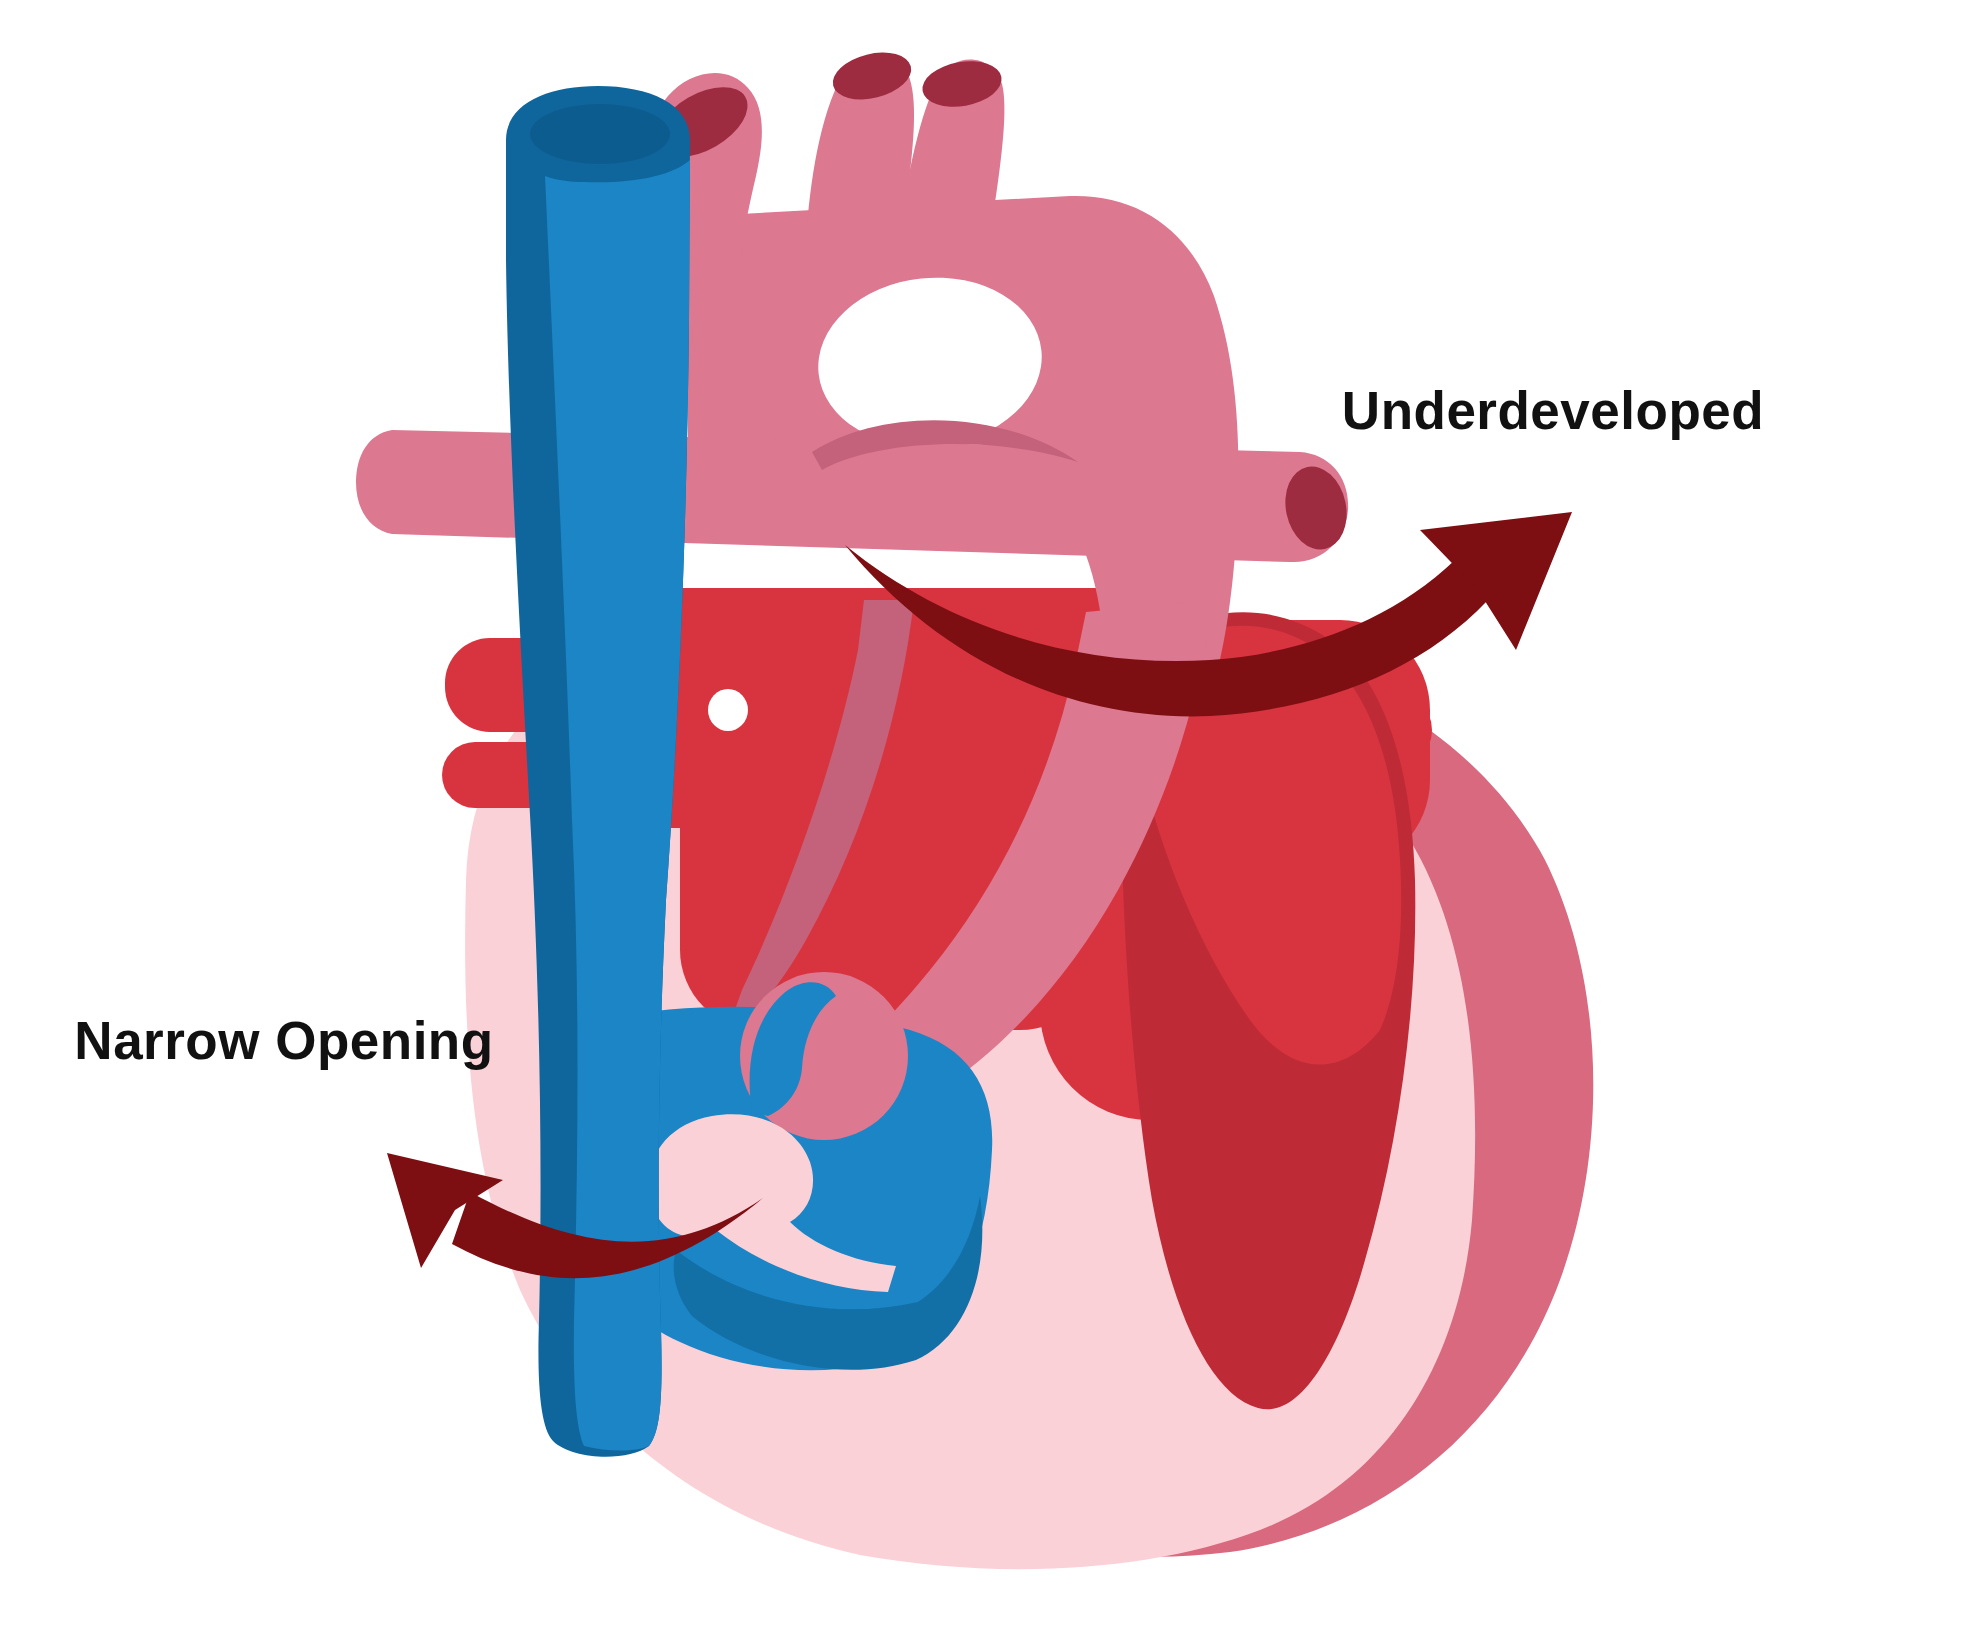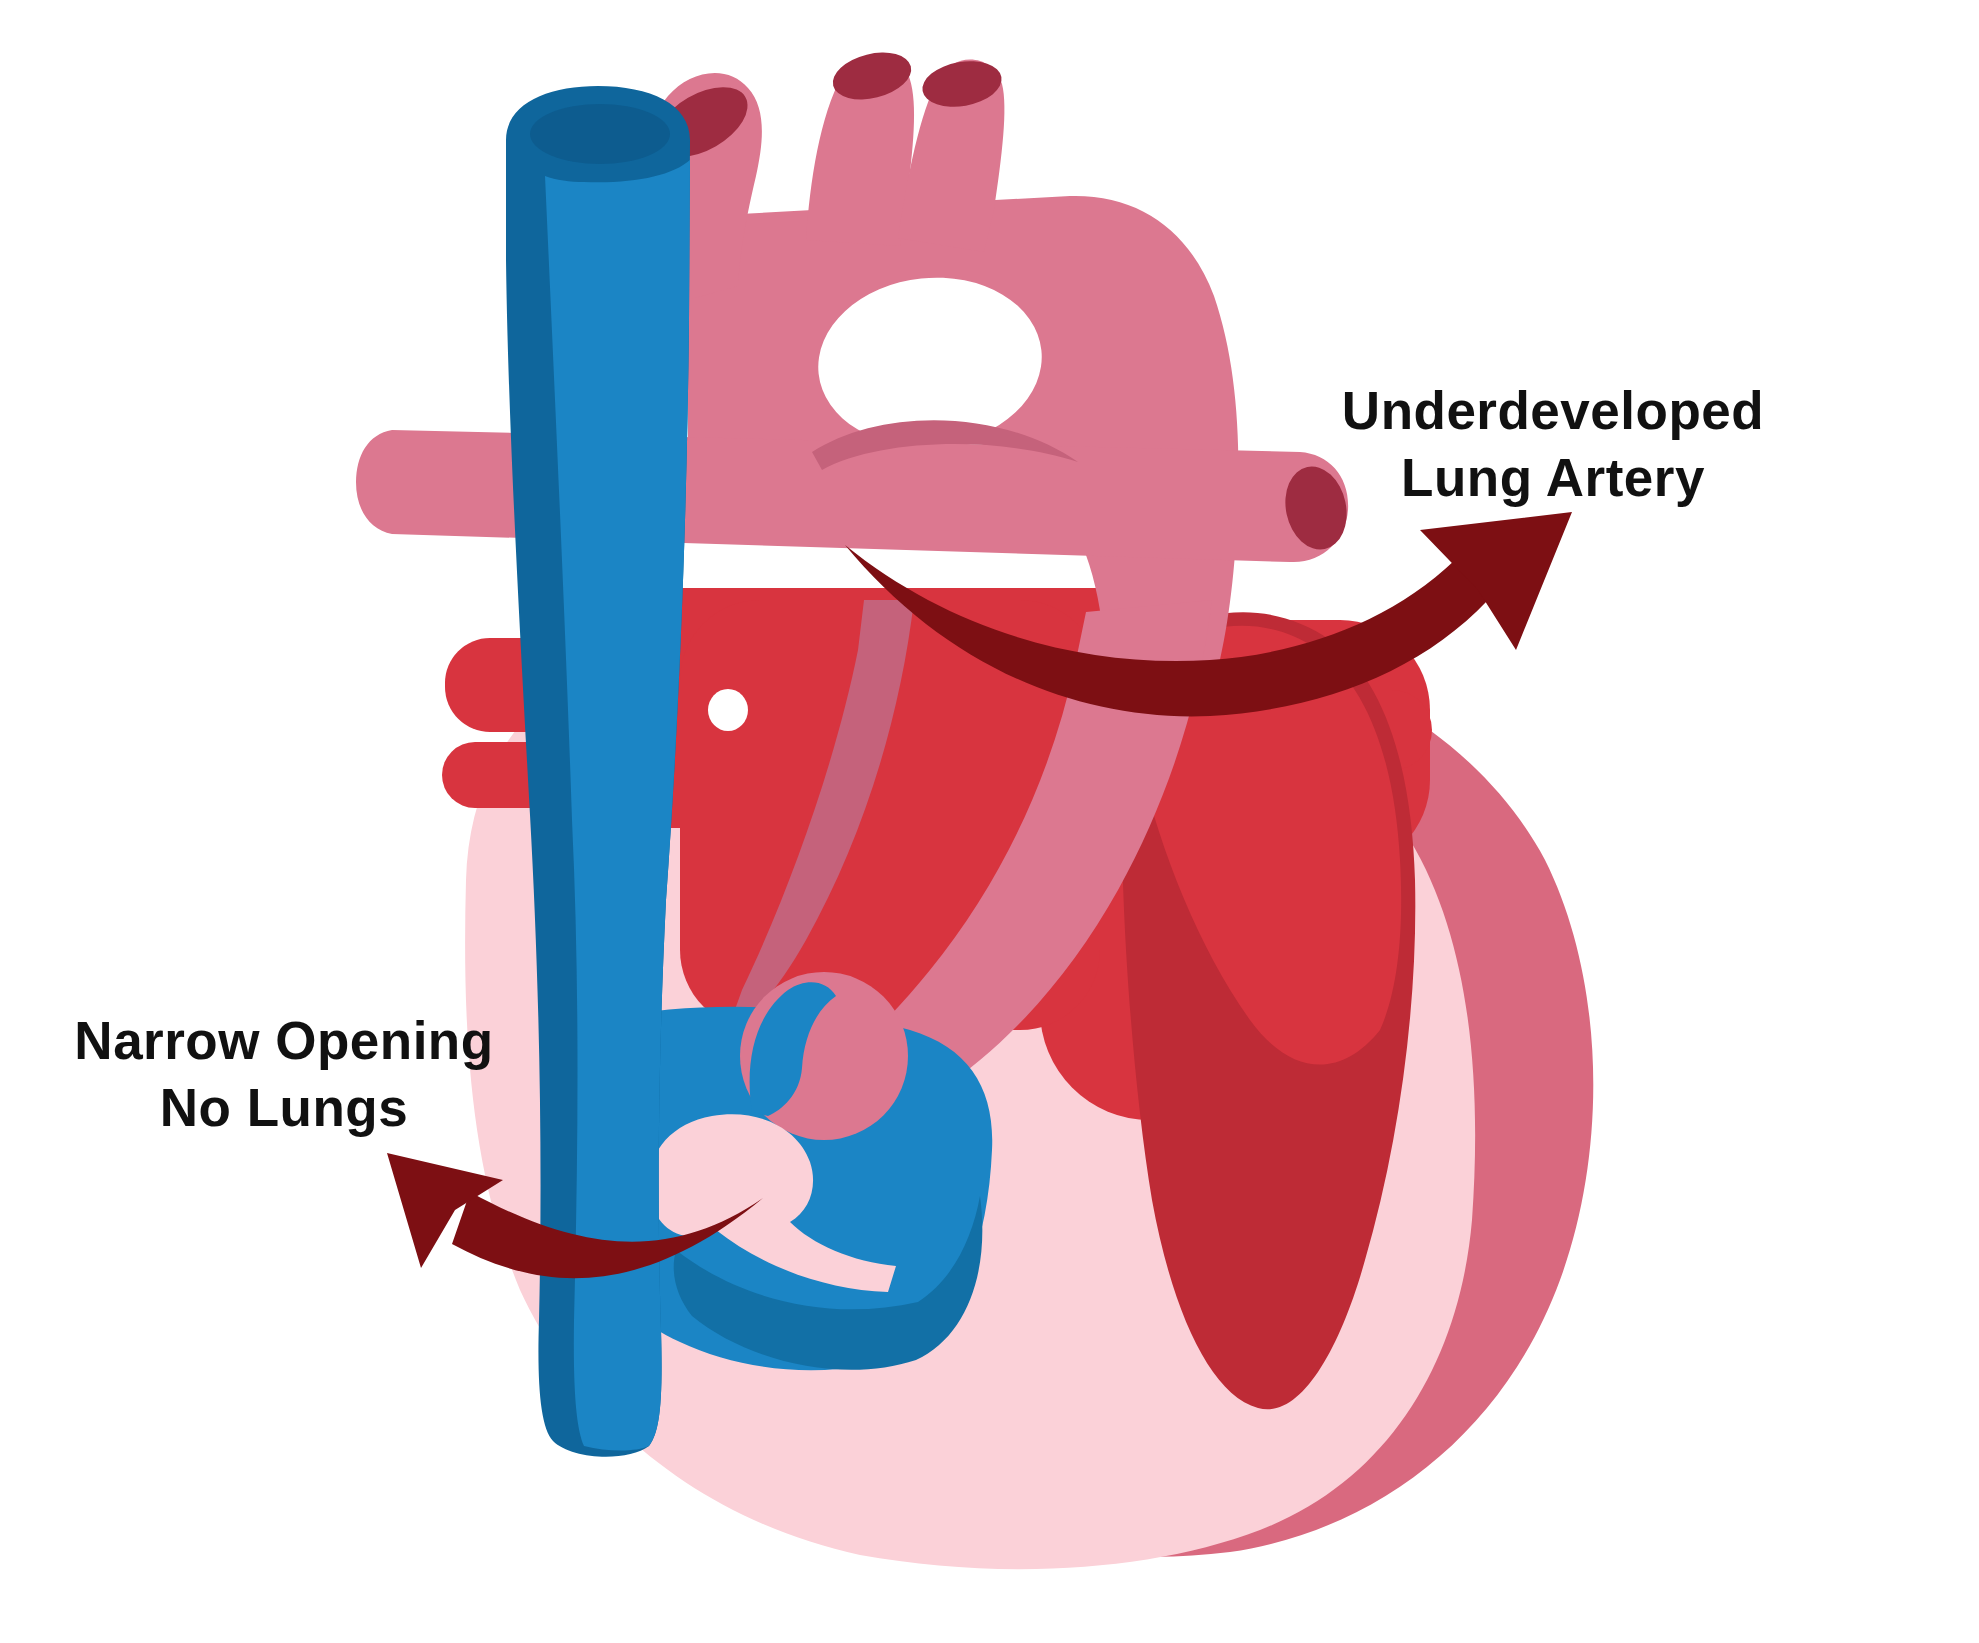--- a/index.html
+++ b/index.html
@@ -69,20 +69,18 @@
     <path d="M 1572 512 L 1516 650 L 1478 590 L 1420 530 Z" fill="#7D0F13"></path>
   </g>
   <g>
     <path d="M 470 1192 C 580 1252 670 1262 763 1198 C 640 1300 540 1292 452 1244 Z" fill="#7D0F13"></path>
     <path d="M 387 1153 L 503 1180 L 455 1210 L 421 1268 Z" fill="#7D0F13"></path>
   </g>
 </svg>
 
   <div class="label" id="label-right">
     <div>Underdeveloped</div>
-    <div>Lung Artery</div>
   </div>
   <div class="label" id="label-left">
     <div>Narrow Opening</div>
-    <div>No Lungs</div>
   </div>
 
 </div>
 
 </body></html>

